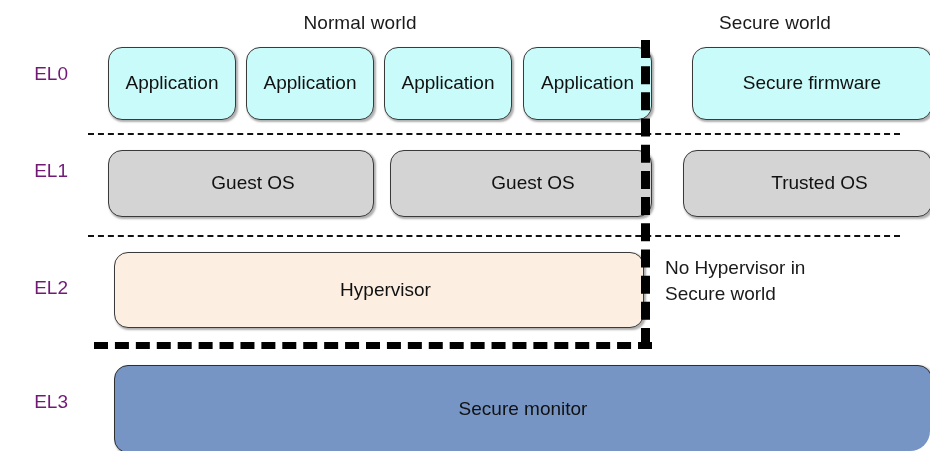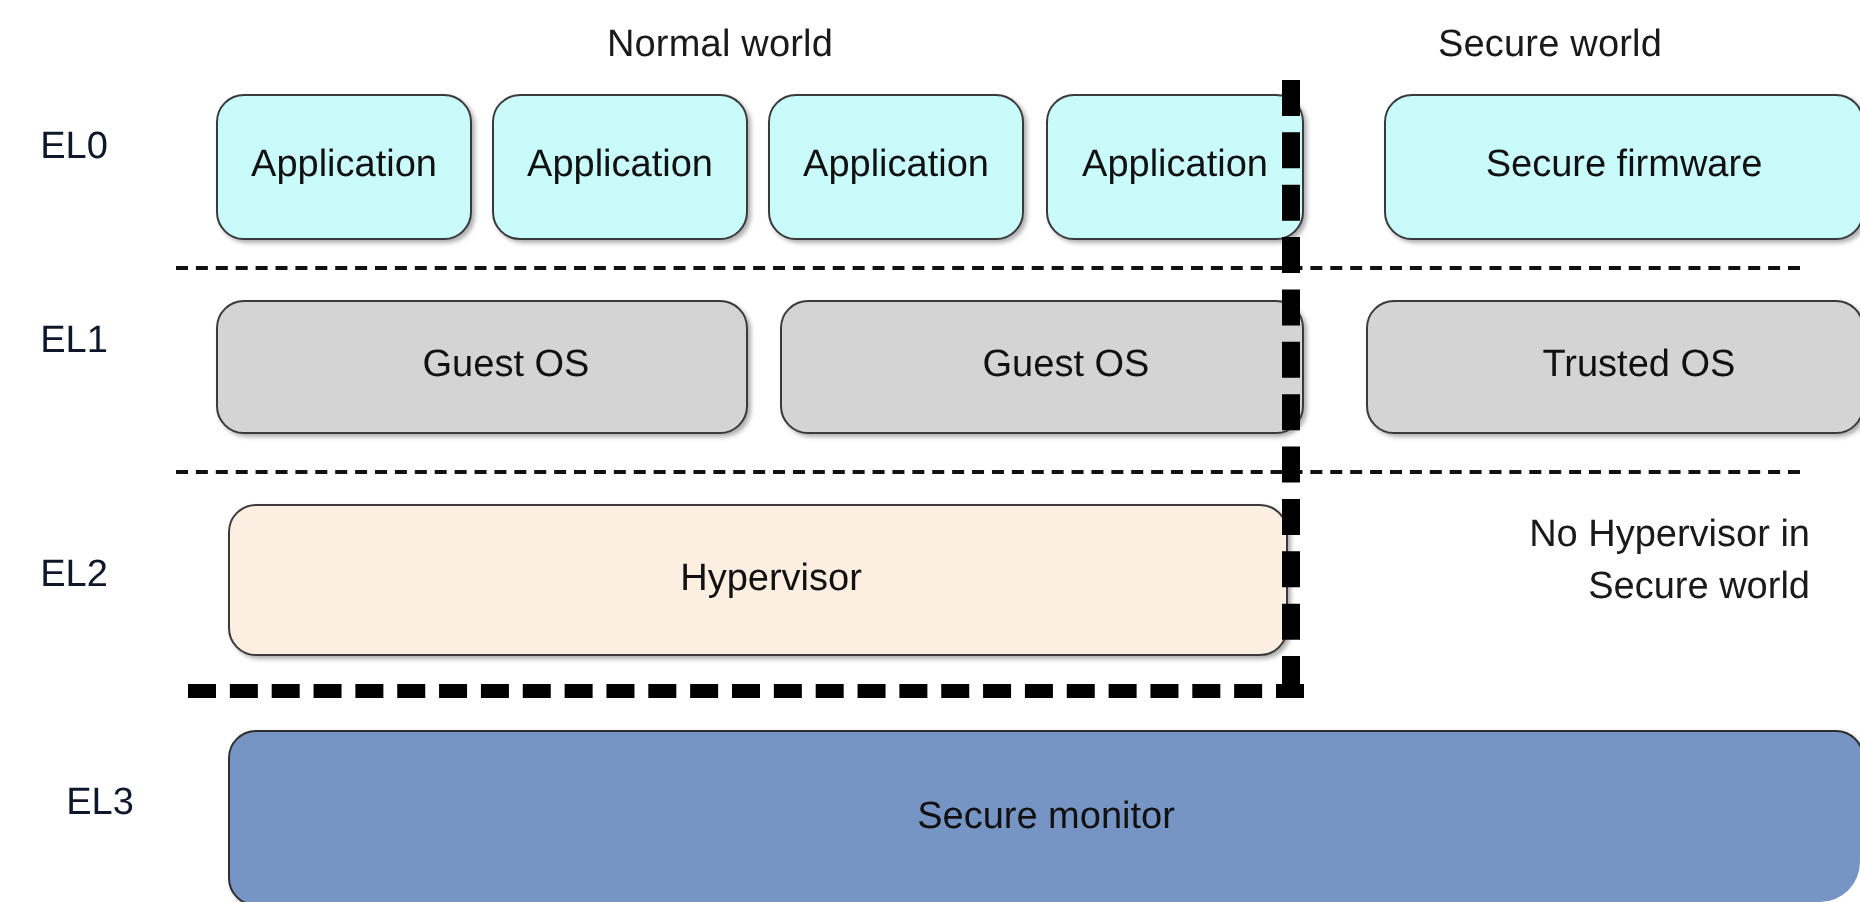--- a/index.html
+++ b/index.html
@@ -31,28 +31,28 @@
   }
   #world-normal { left: 250px; top: 12px; width: 220px; }
   #world-secure { left: 675px; top: 12px; width: 200px; }
 
   
   .el-label {
     position: absolute;
     left: 6px;
     width: 62px;
     font-size: 19px;
-    color: #0f172a;
-    text-align: center;
+    color: #701a75;
+    text-align: right;
     white-space: nowrap;
   }
   #el-label-0 { top: 63px; }
   #el-label-1 { top: 160px; }
   #el-label-2 { top: 277px; }
-  #el-label-3 { top: 391px; margin-left: 13px; }
+  #el-label-3 { top: 391px; }
 
   
   .box {
     position: absolute;
     box-sizing: border-box;
     border: 1.6px solid #3c3c3c;
     border-radius: 14px;
     display: flex;
     align-items: center;
     justify-content: center;
@@ -86,21 +86,21 @@
   .row-el2 { top: 252px; height: 76px; padding-left: 13px; }
   #hypervisor { left: 90px; width: 530px; }
 
   #no-hypervisor-note {
     position: absolute;
     left: 665px;
     top: 255px;
     width: 240px;
     font-size: 19px;
     color: #1a1a1a;
-    text-align: right;
+    text-align: left;
     line-height: 1.35;
   }
 
   
   .row-el3 { top: 365px; height: 88px; }
   #secure-monitor { left: 90px; width: 818px; }
 
   
   .hdash {
     position: absolute;

